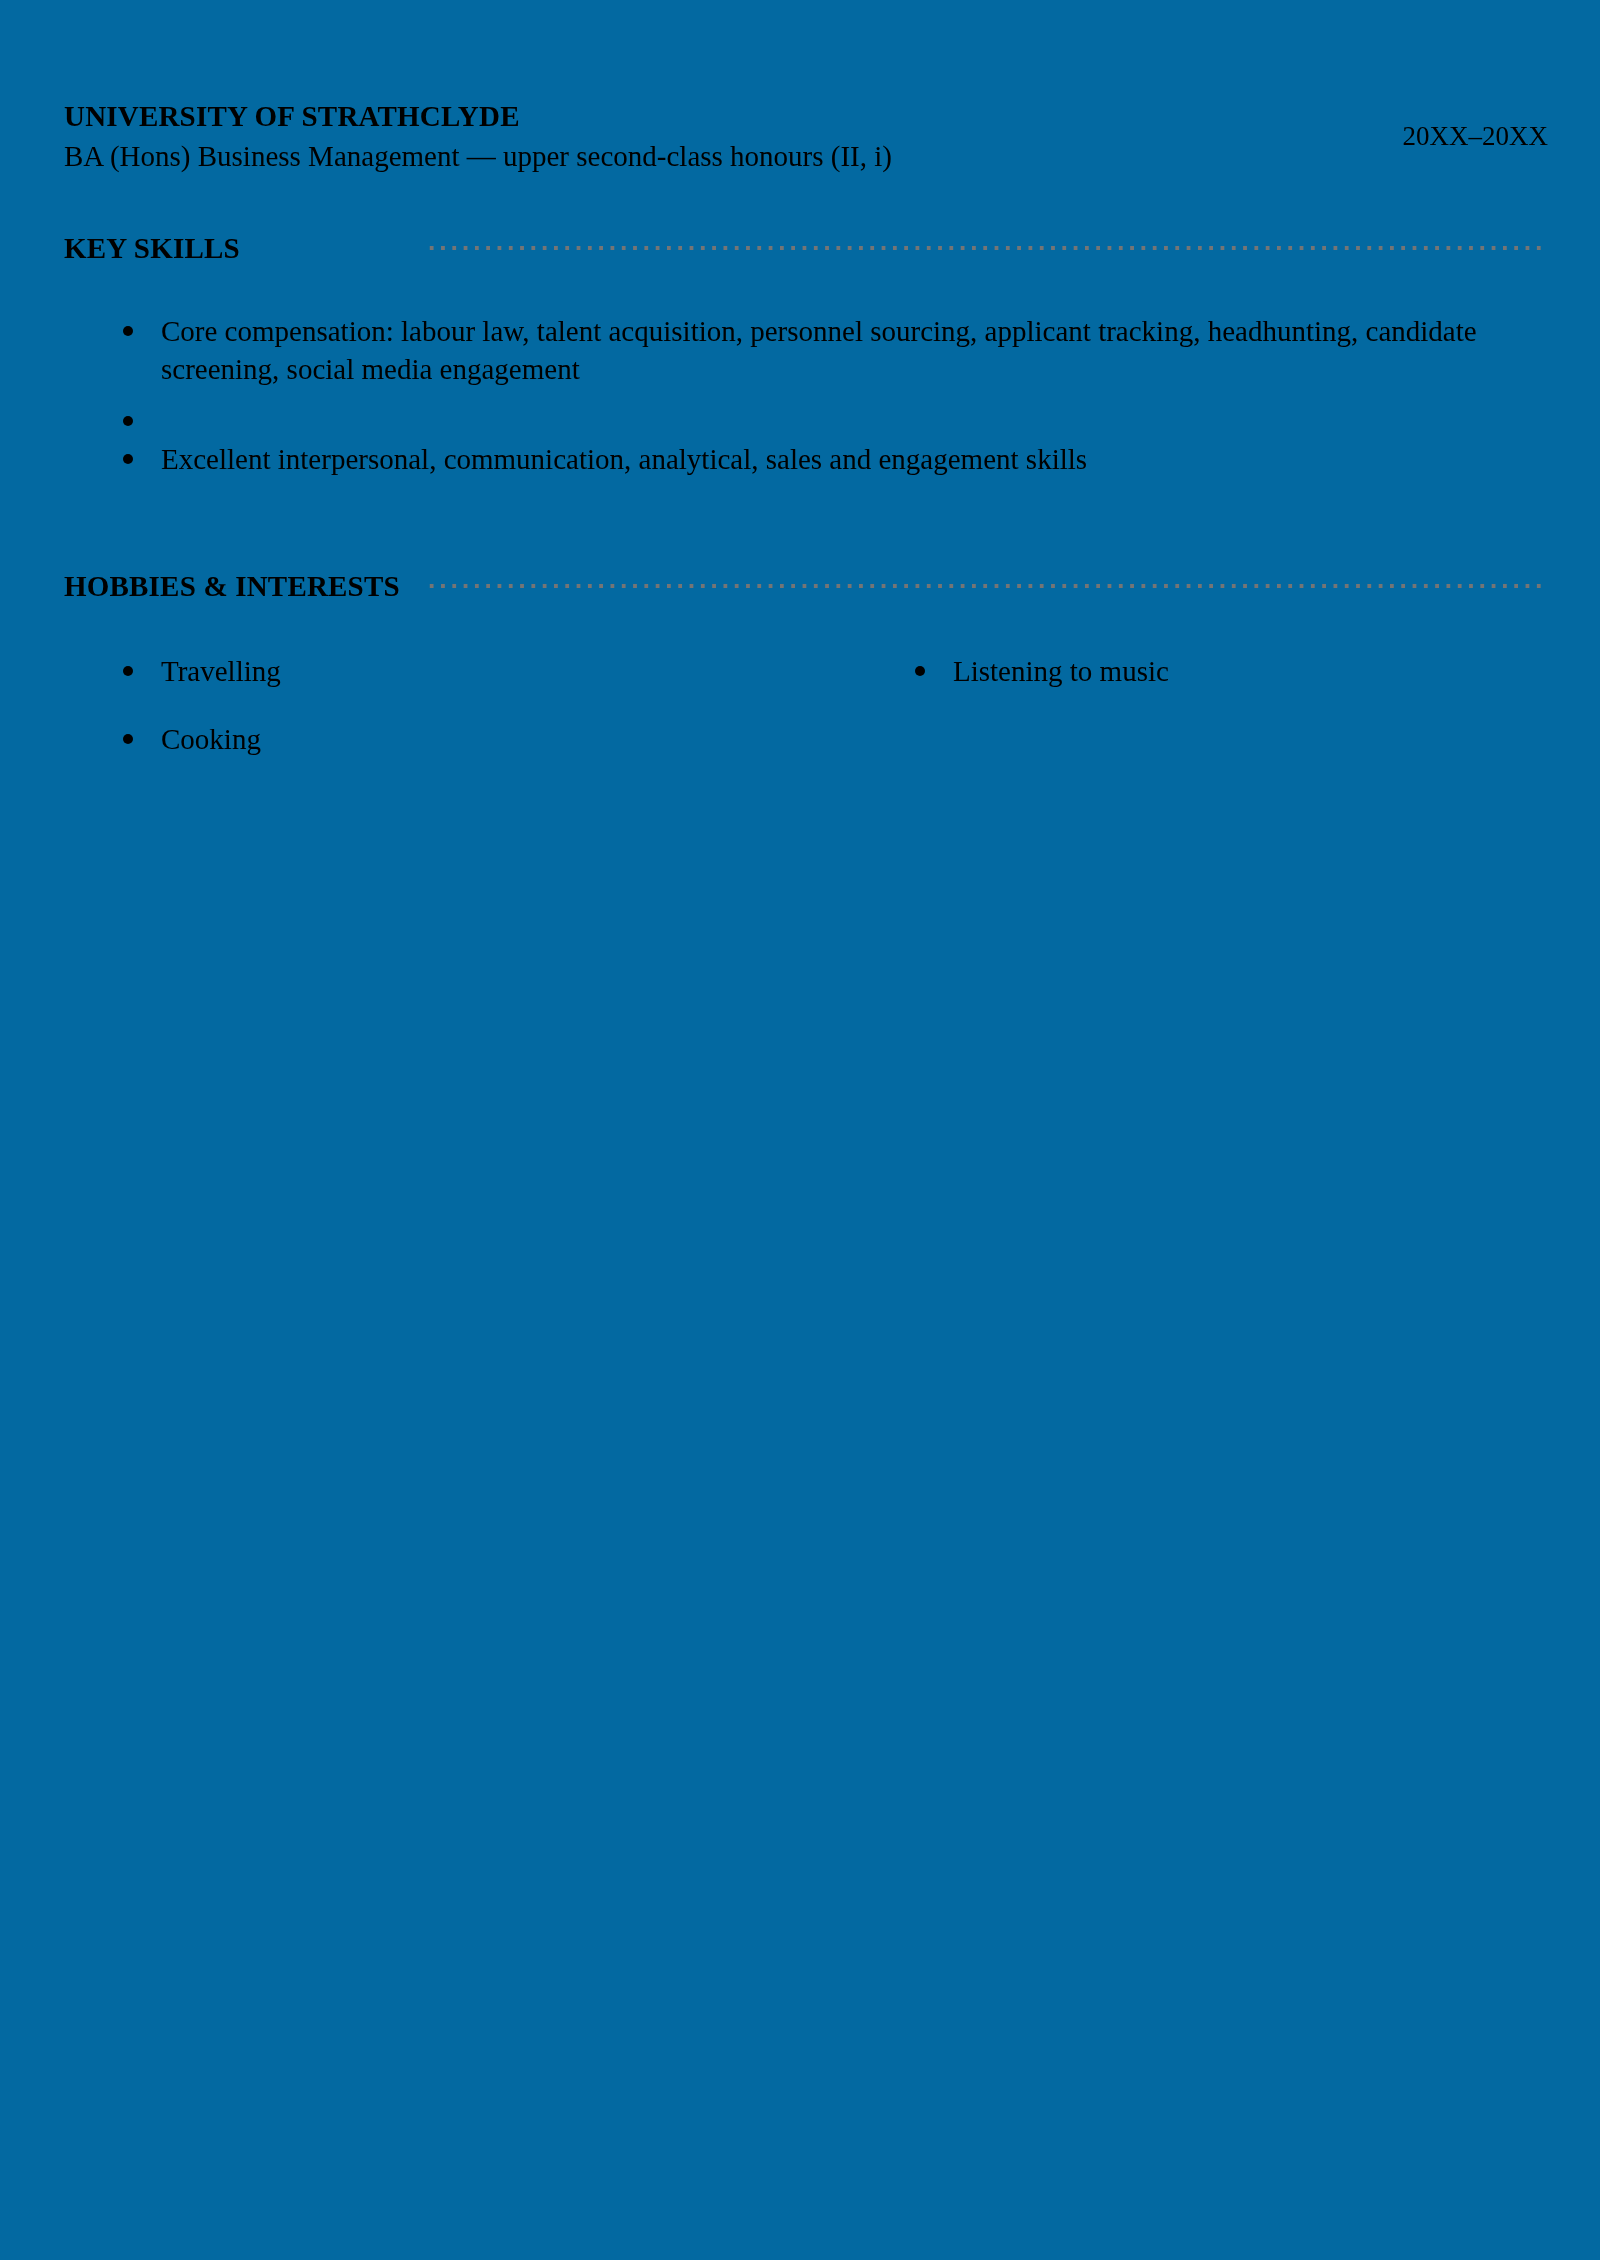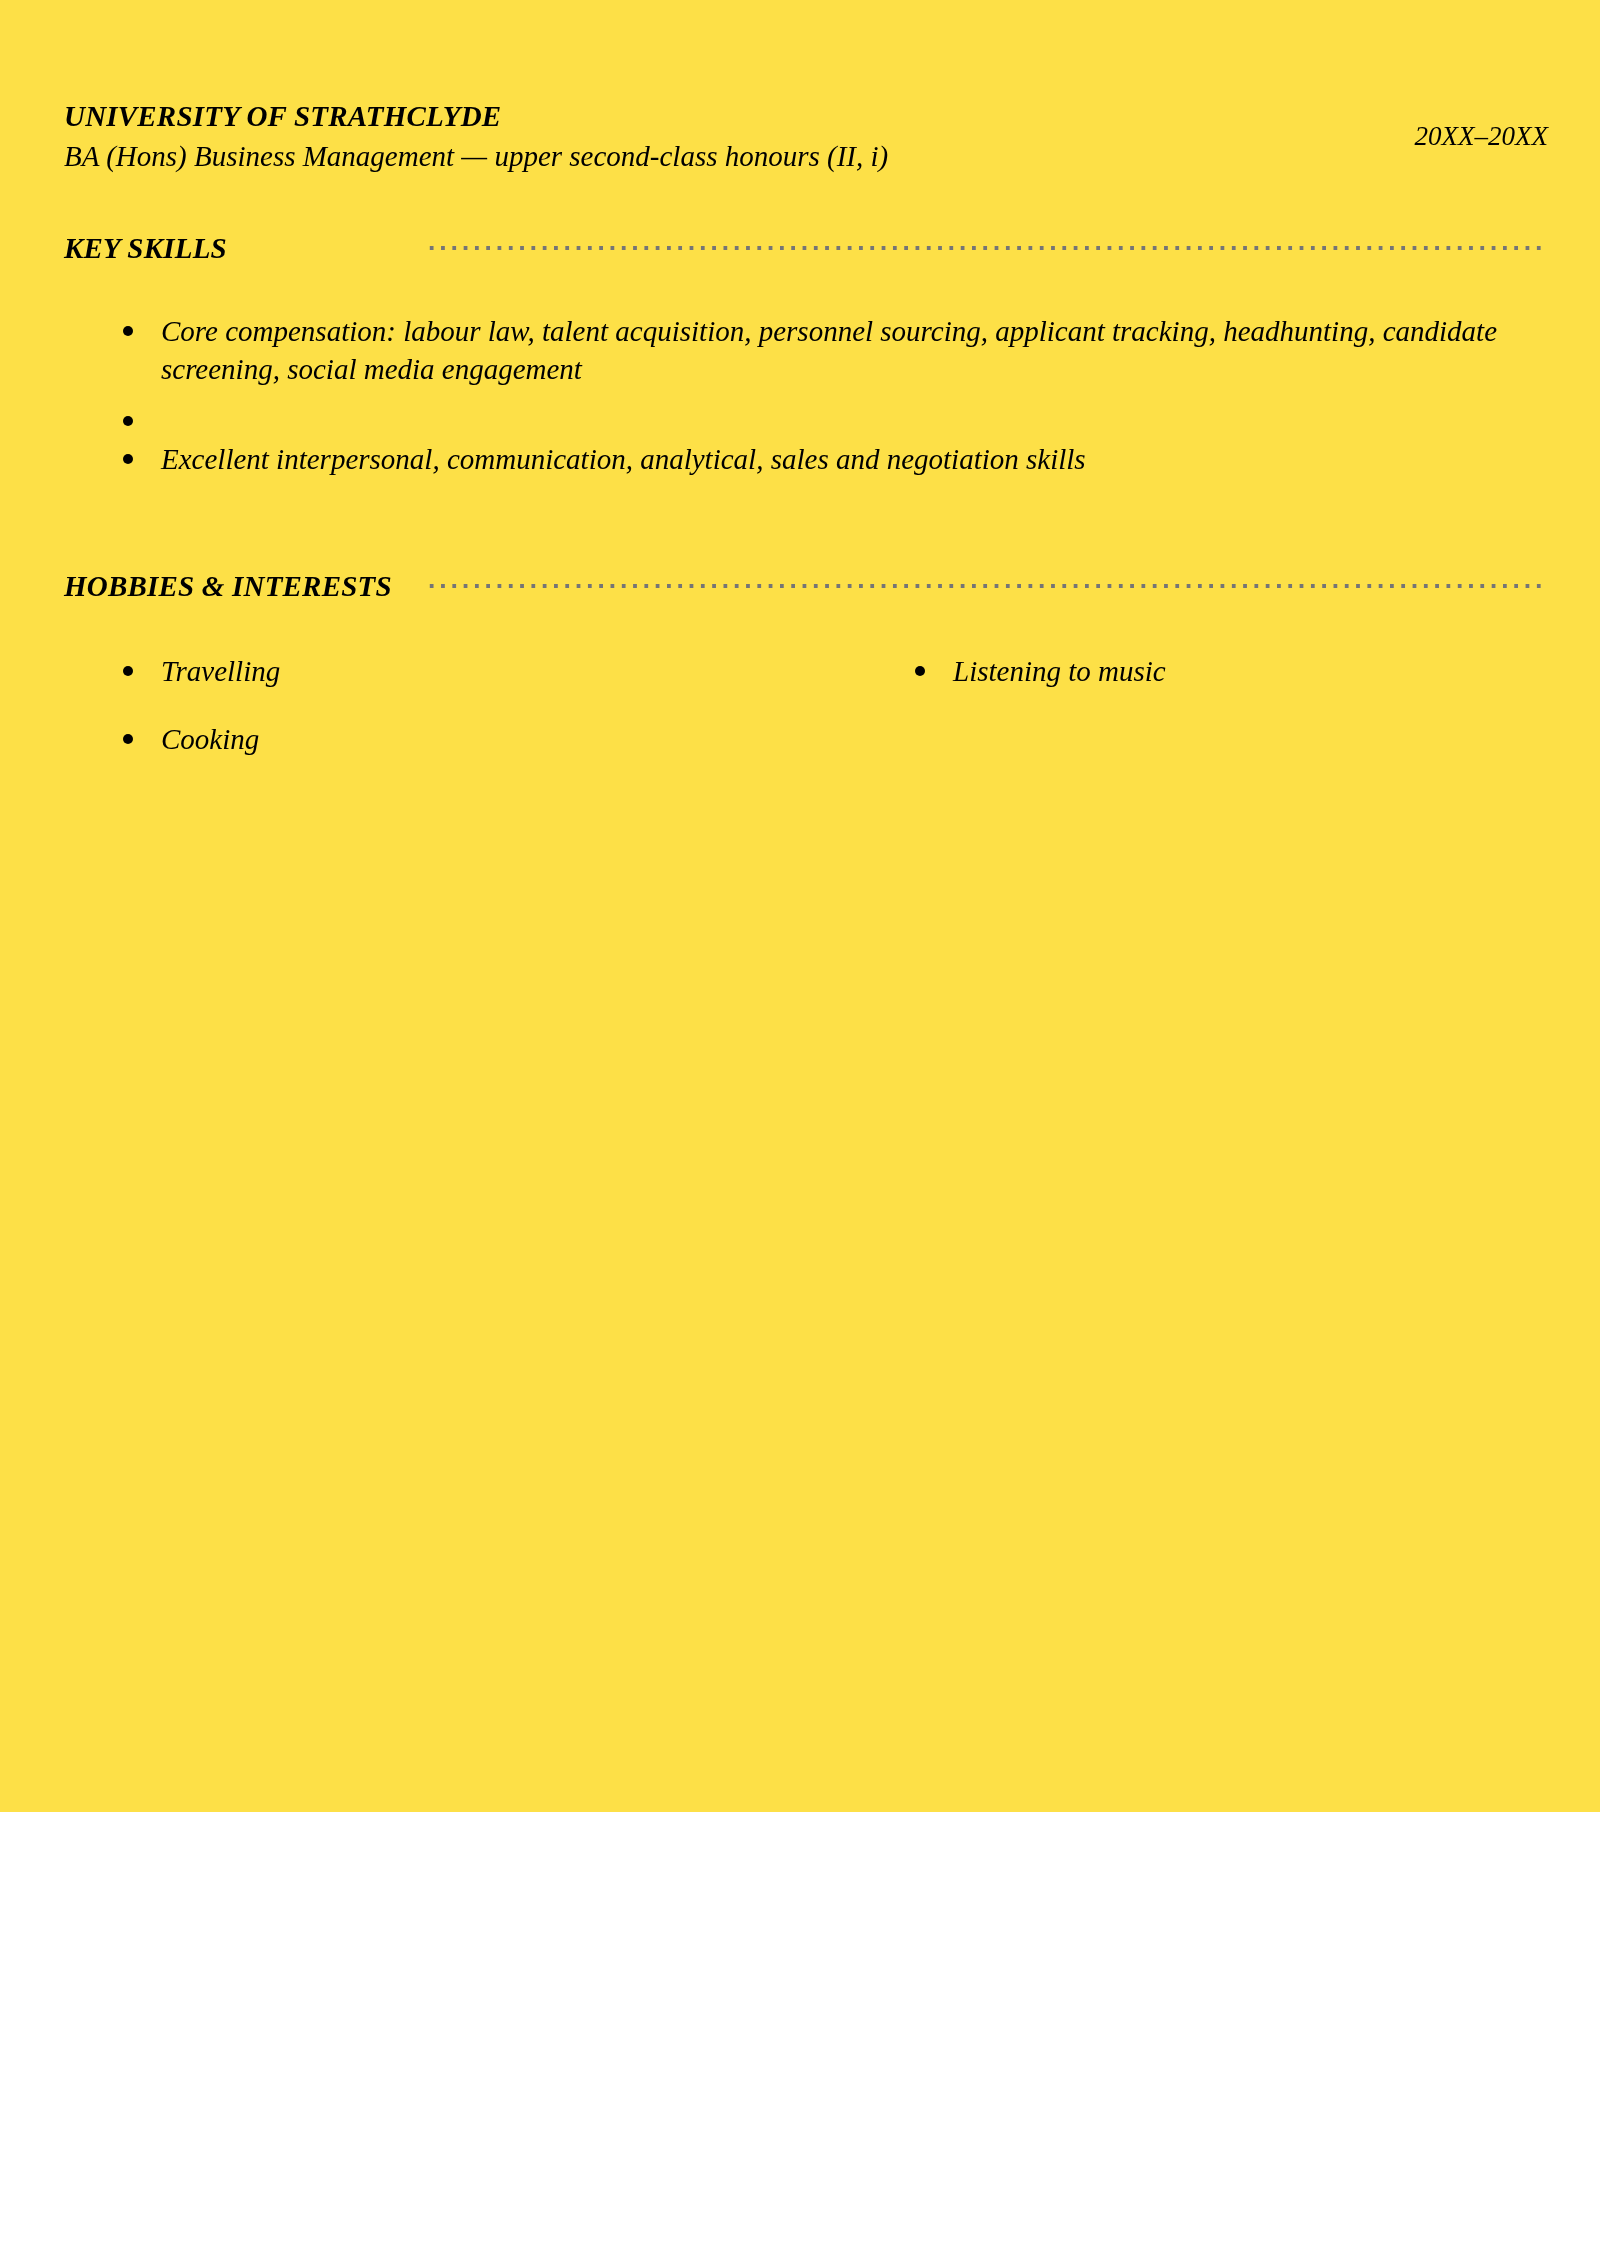--- a/index.html
+++ b/index.html
@@ -11,24 +11,23 @@
   body {
     width: 1600px;
     height: 2260px;
     font-family: "Liberation Serif", "DejaVu Serif", serif;
     color: #000000;
     overflow: hidden;
   }
 
   .page {
     width: 1600px;
-    height: 1812px;
-    background: #fde047;
+    height: 2260px;
+    background: #0369a1;
     padding: 96px 52px 0 64px;
-    font-style: italic;
   }
 
   
   .edu-row {
     display: flex;
     justify-content: space-between;
     align-items: center;
   }
 
   .edu-school {
@@ -138,21 +137,21 @@
     <ul class="bullet-list">
       <li>
         <span class="bullet-dot"></span>
         <span>Core compensation: labour law, talent acquisition, personnel sourcing, applicant tracking, headhunting, candidate screening, social media engagement</span>
       </li>
       <li>
         <span class="bullet-dot"></span>
       </li>
       <li>
         <span class="bullet-dot"></span>
-        <span>Excellent interpersonal, communication, analytical, sales and negotiation skills</span>
+        <span>Excellent interpersonal, communication, analytical, sales and engagement skills</span>
       </li>
     </ul>
   </section>
 
   <section class="section-hobbies">
     <div class="section-heading-row">
       <h2 class="section-title">HOBBIES &amp; INTERESTS</h2>
       <div class="dot-leader"></div>
     </div>
     <div class="hobbies-columns">

